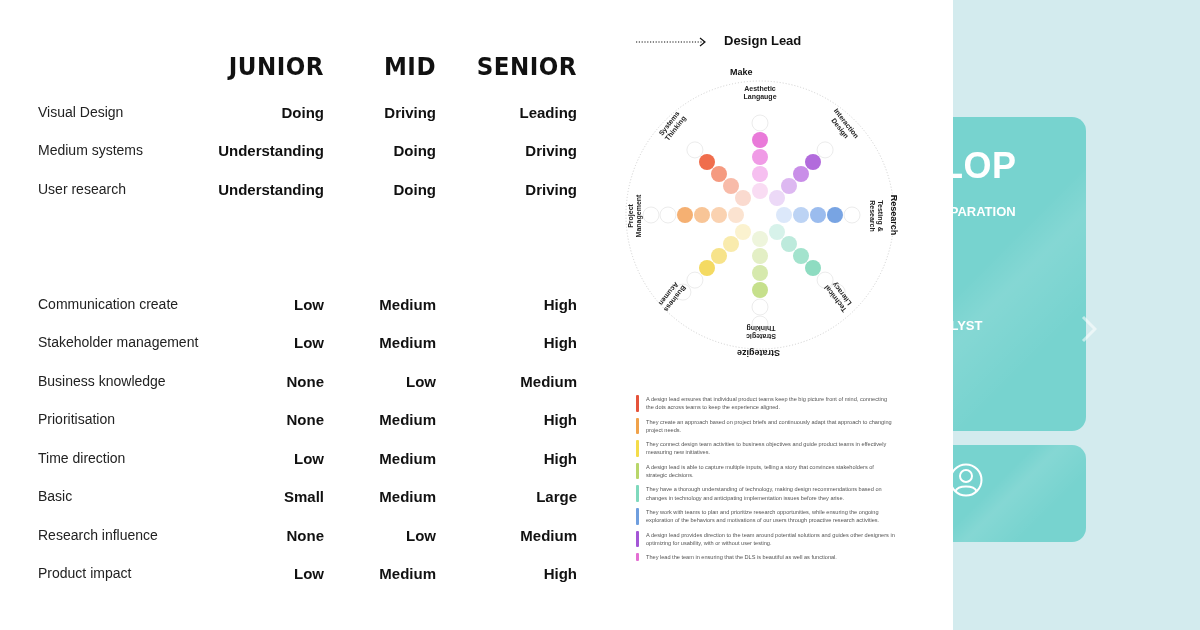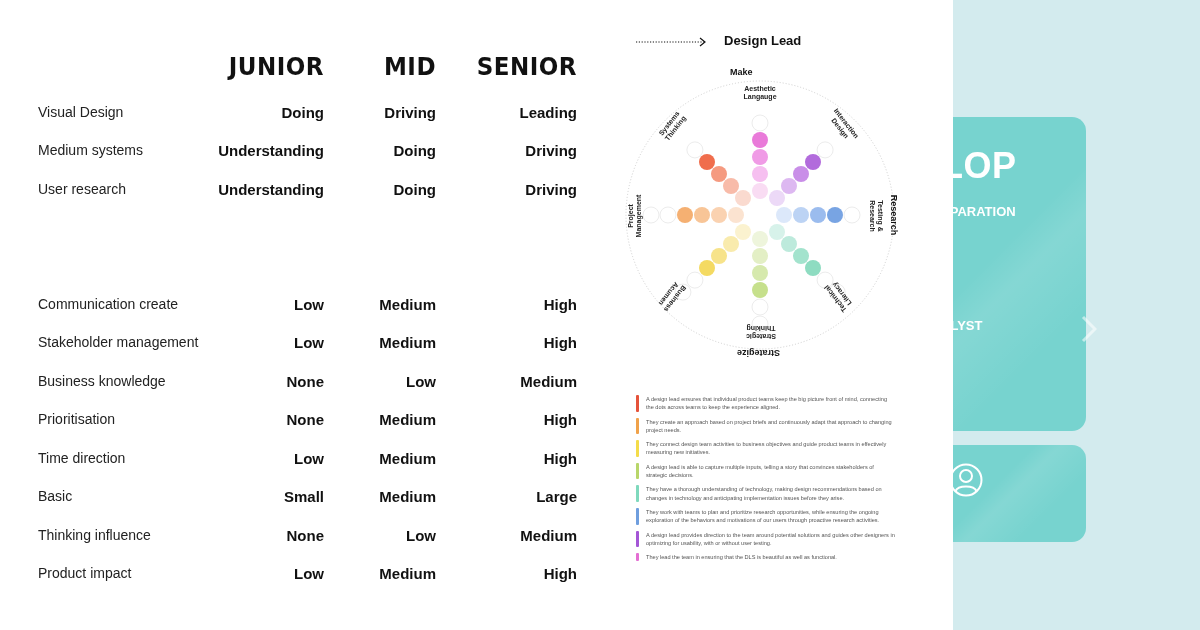--- a/index.html
+++ b/index.html
@@ -99,21 +99,21 @@
     <span class="v v2">Medium</span>
     <span class="v v3">High</span>
   </div>
   <div class="row" style="top:488px">
     <span class="label">Basic</span>
     <span class="v v1">Small</span>
     <span class="v v2">Medium</span>
     <span class="v v3">Large</span>
   </div>
   <div class="row" style="top:527px">
-    <span class="label">Thinking influence</span>
+    <span class="label">Research influence</span>
     <span class="v v1">None</span>
     <span class="v v2">Low</span>
     <span class="v v3">Medium</span>
   </div>
   <div class="row" style="top:565px">
     <span class="label">Product impact</span>
     <span class="v v1">Low</span>
     <span class="v v2">Medium</span>
     <span class="v v3">High</span>
   </div>

